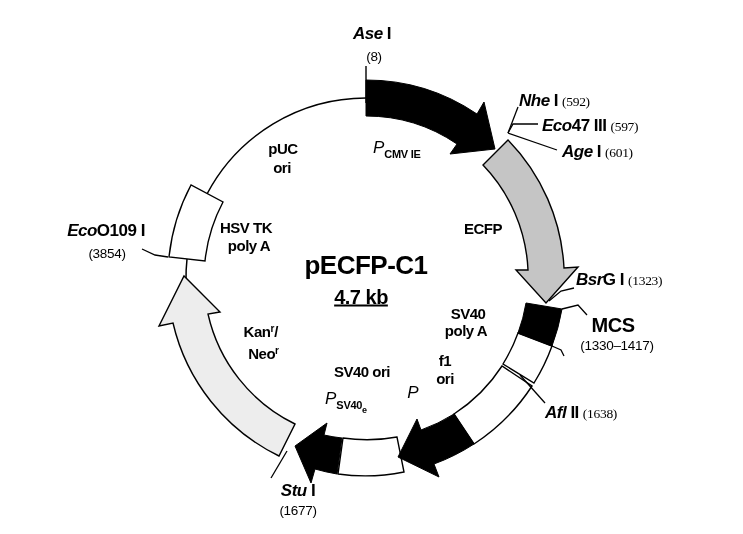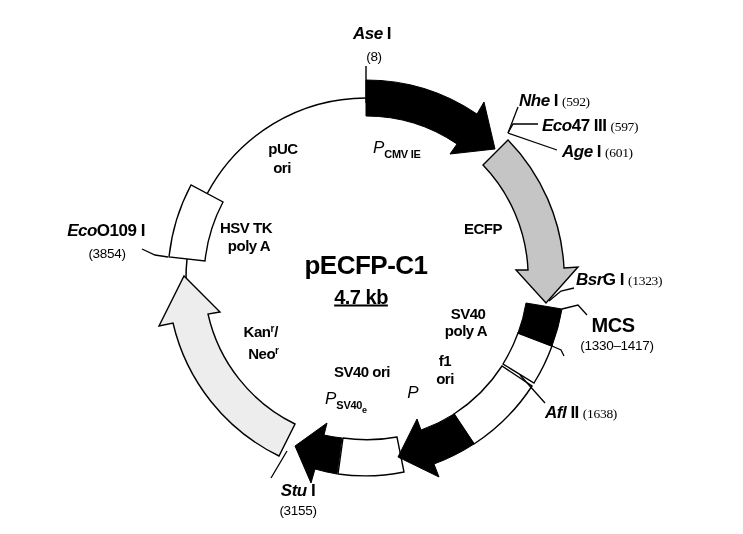--- a/index.html
+++ b/index.html
@@ -68,21 +68,21 @@
 <div class="lbl enz" style="left:562px;top:143px;"><span class="it">Age</span><span> I</span><span class="pos-inline">(601)</span></div>
 
 <div class="lbl enz" style="left:576px;top:271px;"><span class="it">Bsr</span><span>G I</span><span class="pos-inline">(1323)</span></div>
 
 <div class="lbl ctr mcsl" style="left:613px;top:325px;">MCS</div>
 <div class="lbl ctr pos" style="left:617px;top:346px;">(1330–1417)</div>
 
 <div class="lbl enz" style="left:545px;top:404px;"><span class="it">Afl</span><span> II</span><span class="pos-inline">(1638)</span></div>
 
 <div class="lbl ctr enz" style="left:298px;top:491px;"><span class="it">Stu</span><span> I</span></div>
-<div class="lbl ctr pos" style="left:298px;top:511px;">(3155)</div>
+<div class="lbl ctr pos" style="left:298px;top:511px;">(1677)</div>
 
 <div class="lbl ctr enz" style="left:106px;top:231px;"><span class="it">Eco</span><span>O109 I</span></div>
 <div class="lbl ctr pos" style="left:107px;top:254px;">(3854)</div>
 
 <div class="lbl ctr feat" style="left:283px;top:149px;">pUC</div>
 <div class="lbl ctr feat" style="left:282px;top:168px;">ori</div>
 
 <div class="lbl" style="left:373px;top:139px;"><span class="pit">P</span><span class="subscr">CMV IE</span></div>
 
 <div class="lbl ctr feat" style="left:483px;top:229px;">ECFP</div>

